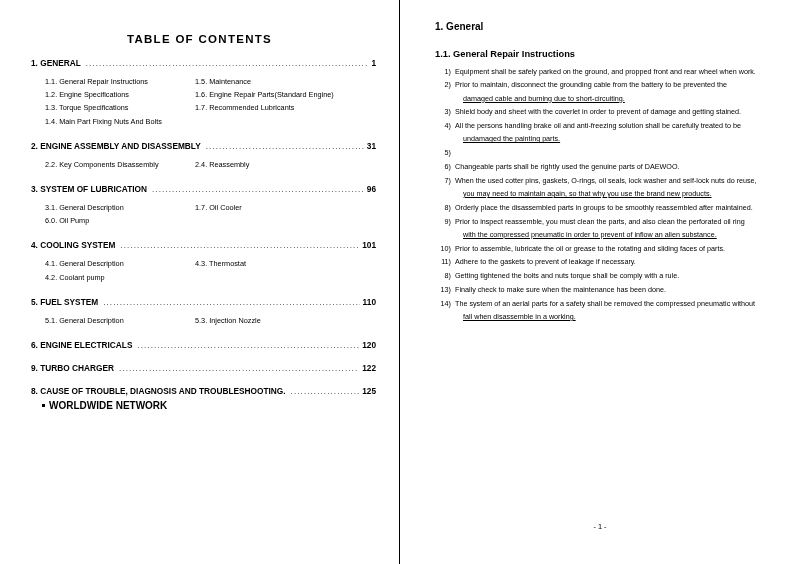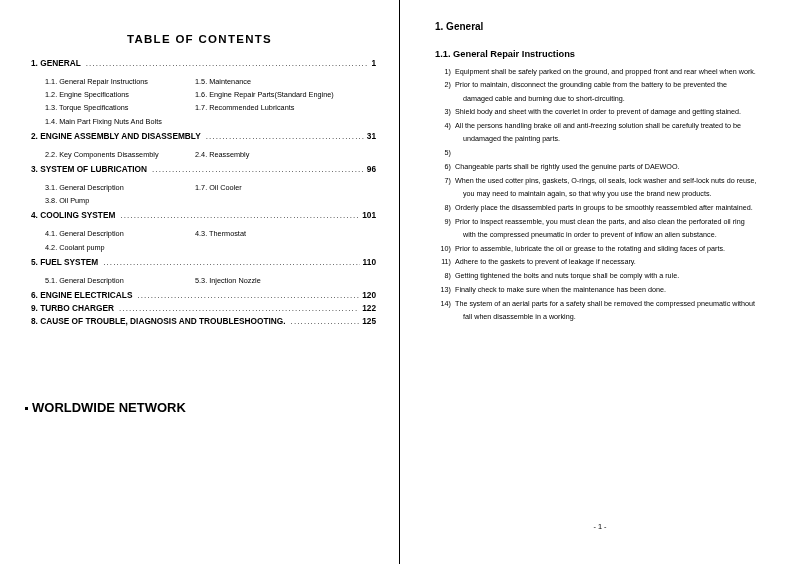--- a/index.html
+++ b/index.html
@@ -51,21 +51,21 @@
     font-weight: bold;
     letter-spacing: 1.3px;
   }
   .toc-body {
     position: absolute;
     top: 58px;
     left: 31px;
     width: 345px;
   }
   .chapter {
-    margin-top: 3px;
+    margin-top: 13px;
   }
   .chapter:first-child {
     margin-top: 0;
   }
   .chapter-line {
     display: flex;
     align-items: baseline;
     font-size: 8.3px;
     font-weight: bold;
     white-space: nowrap;
@@ -101,22 +101,22 @@
   .scol-a {
     width: 150px;
     flex: 0 0 150px;
   }
   .scol-b {
     flex: 1 1 auto;
   }
   .worldwide {
     position: absolute;
     top: 400px;
-    left: 25px;
-    font-size: 13px;
+    left: 42px;
+    font-size: 10px;
     font-weight: bold;
   }
   .bullet-sq {
     display: inline-block;
     width: 3px;
     height: 3px;
     background: #000;
     margin-right: 4px;
     vertical-align: middle;
     margin-bottom: 1px;
@@ -160,20 +160,21 @@
     text-align: right;
     padding-right: 4px;
   }
   .r-txt {
     flex: 1 1 auto;
     text-align: justify;
   }
   .r-txt .cont {
     display: block;
     padding-left: 8px;
+    text-decoration: underline;
   }
   .page-num {
     position: absolute;
     bottom: 33px;
     left: 0;
     width: 400px;
     text-align: center;
     font-size: 7.4px;
   }
 </style>
@@ -234,21 +235,21 @@
           <span class="chapter-title">3. SYSTEM OF LUBRICATION</span>
           <span class="dots">.................................................................................................</span>
           <span class="chapter-page">96</span>
         </div>
         <div class="sections">
           <div class="srow">
             <div class="scol-a">3.1. General Description</div>
             <div class="scol-b">1.7. Oil Cooler</div>
           </div>
           <div class="srow">
-            <div class="scol-a">3.8. Oil Pump</div>
+            <div class="scol-a">6.0. Oil Pump</div>
             <div class="scol-b"></div>
           </div>
         </div>
       </div>
 
       <div class="chapter">
         <div class="chapter-line">
           <span class="chapter-title">4. COOLING SYSTEM</span>
           <span class="dots">.................................................................................................</span>
           <span class="chapter-page">101</span>

